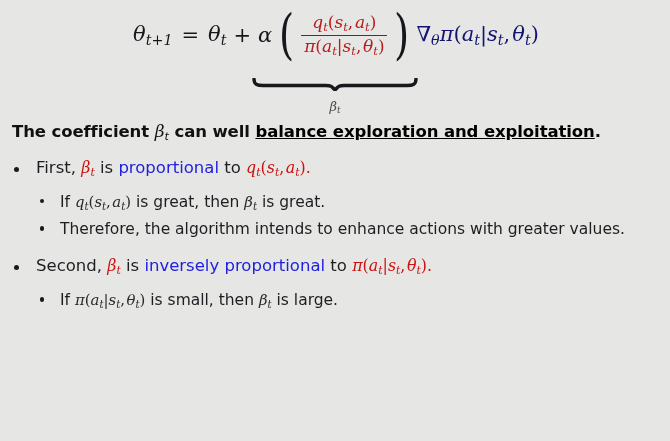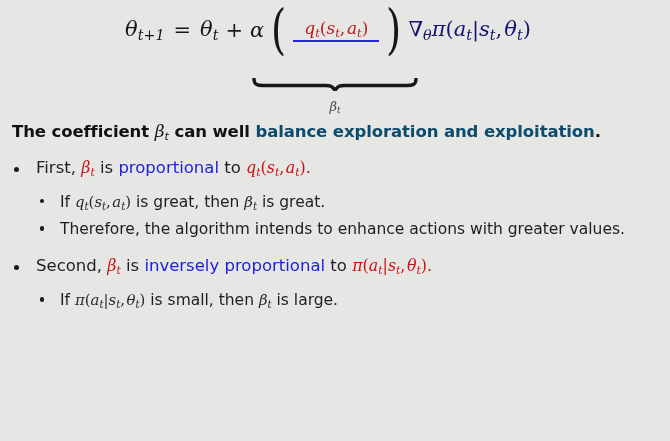--- a/index.html
+++ b/index.html
@@ -31,21 +31,21 @@
   .sub {
     font-size: 0.68em;
     vertical-align: -0.28em;
     font-style: italic;
     letter-spacing: 0;
   }
 
   
   .eq-wrap {
     position: absolute;
-    left: 4px;
+    left: 12px;
     top: 14px;
     width: 648px;
     text-align: center;
   }
   .eq {
     display: inline-flex;
     align-items: center;
     font-size: 21px;
     line-height: 1;
     color: #16161b;
@@ -105,21 +105,21 @@
   
   .headline {
     position: absolute;
     left: 12px;
     top: 121px;
     font-size: 16.5px;
     font-weight: bold;
     letter-spacing: -0.1px;
     color: #111111;
   }
-  .hl-blue { color: #0c4a6e; }
+  .hl-blue { color: #000000; text-decoration: underline; }
 
   ul.lvl1 {
     list-style: none;
     margin: 0;
     padding: 0;
     position: absolute;
     left: 0;
     top: 158px;
     width: 642px;
   }
@@ -186,20 +186,21 @@
       <span class="mo">+</span>
       <span class="gap"></span>
       <span class="mi">α</span>
       <span class="gap-s"></span>
 
       <span class="paren">(</span>
 
       <span class="frac">
         <span class="num"><span class="mi">q</span><span class="sub">t</span><span class="mo">(</span><span class="mi">s</span><span class="sub">t</span><span class="mo">, </span><span class="mi">a</span><span class="sub">t</span><span class="mo">)</span></span>
         <span class="bar"></span>
+        <span class="den"><span class="mi">π</span><span class="mo">(</span><span class="mi">a</span><span class="sub">t</span><span class="mo">|</span><span class="mi">s</span><span class="sub">t</span><span class="mo">, </span><span class="mi">θ</span><span class="sub">t</span><span class="mo">)</span></span>
       </span>
 
       <span class="paren">)</span>
       <span class="gap-s"></span>
 
       <span class="grad"><span class="nabla">∇</span><span class="sub">θ</span><span class="mi">π</span><span class="mo">(</span><span class="mi">a</span><span class="sub">t</span><span class="mo">|</span><span class="mi">s</span><span class="sub">t</span><span class="mo">, </span><span class="mi">θ</span><span class="sub">t</span><span class="mo">)</span></span>
     </span>
   </div>
 
   <div class="ubrace-holder">

